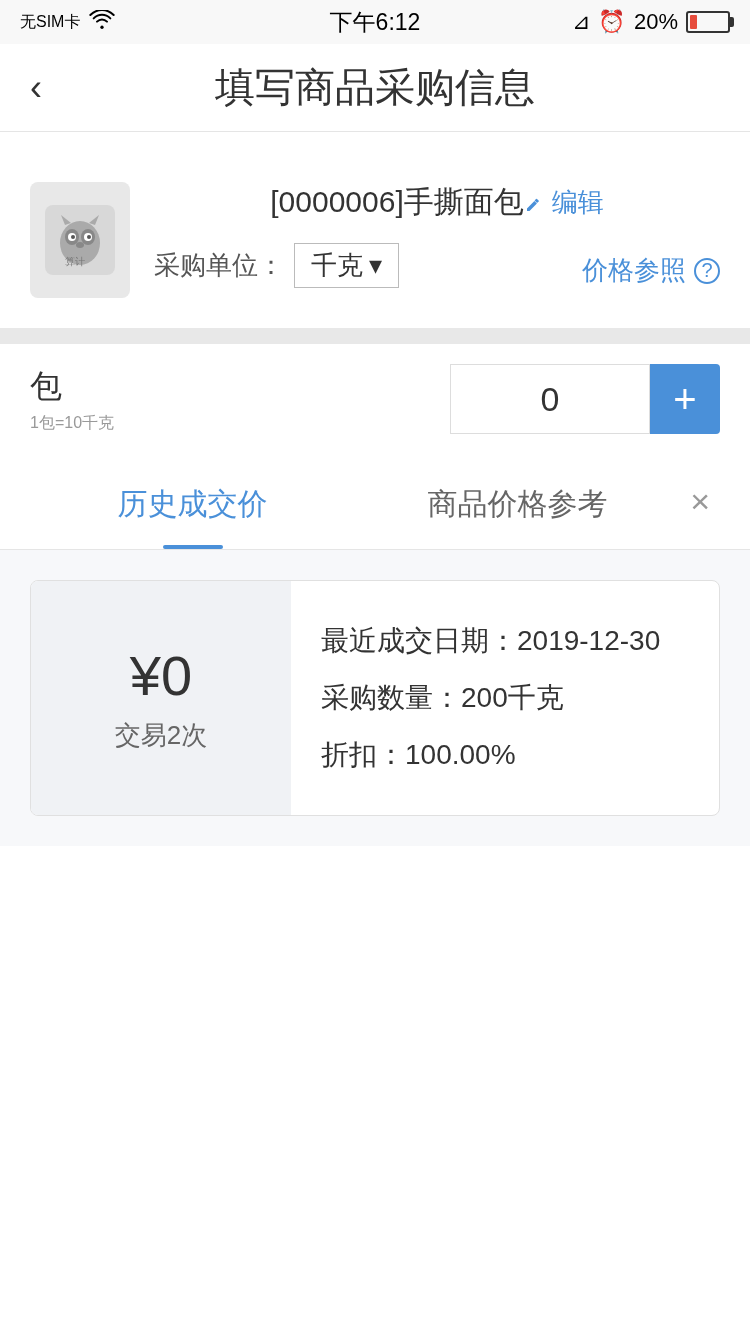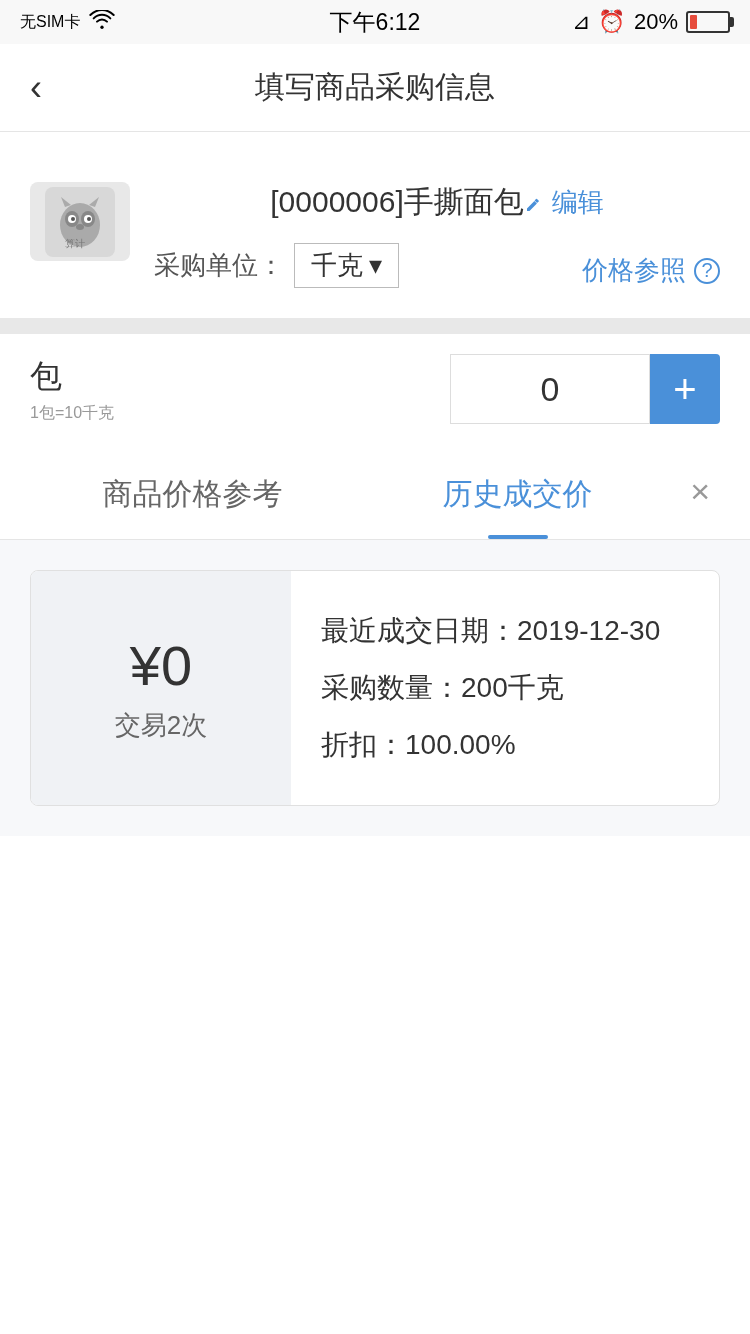--- a/index.html
+++ b/index.html
@@ -90,37 +90,37 @@
       border-bottom: 1px solid #e5e5e5;
     }
     .nav-back {
       position: absolute;
       left: 30px;
       font-size: 36px;
       color: #333;
       cursor: pointer;
     }
     .nav-title {
-      font-size: 30px;
+      font-size: 40px;
       font-weight: 500;
       color: #333;
     }
 
     
     .product-card {
       background: #fff;
       margin-top: 20px;
       padding: 30px;
       display: flex;
       align-items: flex-start;
       gap: 24px;
     }
     .product-thumbnail {
       width: 100px;
-      height: 79px;
+      height: 116px;
       background: #e8e8e8;
       border-radius: 8px;
       display: flex;
       align-items: center;
       justify-content: center;
       flex-shrink: 0;
       overflow: hidden;
     }
     .product-info {
       flex: 1;
@@ -417,25 +417,25 @@
     <div class="quantity-input-group">
       <input class="quantity-input" type="text" value="0" style="">
       <div class="quantity-plus">
         <span>+</span>
       </div>
     </div>
   </div>
 
   <div class="tabs-section">
     <div class="tabs-header">
+      <div class="tab-item active">
+        <span>历史成交价</span>
+      </div>
       <div class="tab-item">
         <span>商品价格参考</span>
-      </div>
-      <div class="tab-item active">
-        <span>历史成交价</span>
       </div>
       <div class="tab-close">
         <span>×</span>
       </div>
     </div>
 
     <div class="history-content">
       <div class="price-card">
         <div class="price-card-left">
           <div class="price-amount">

